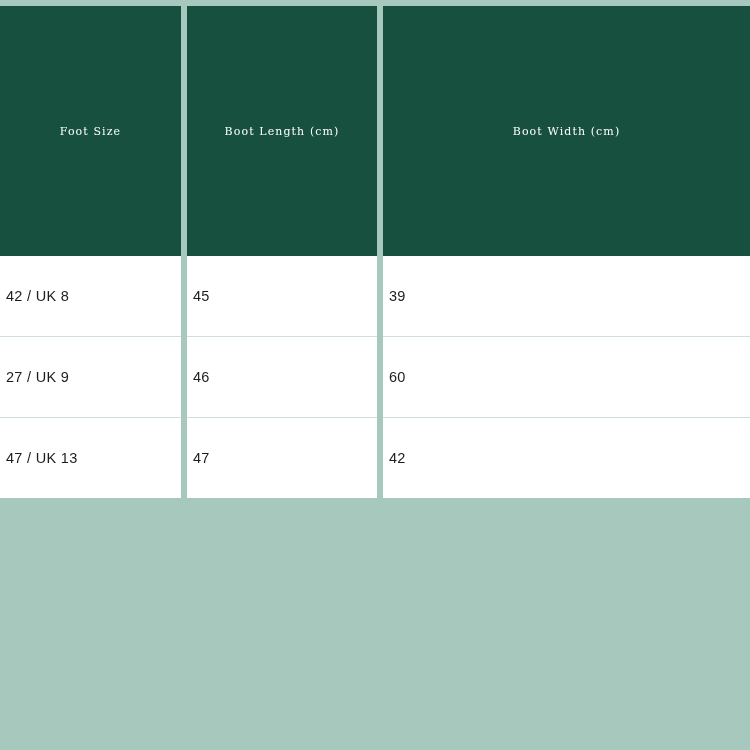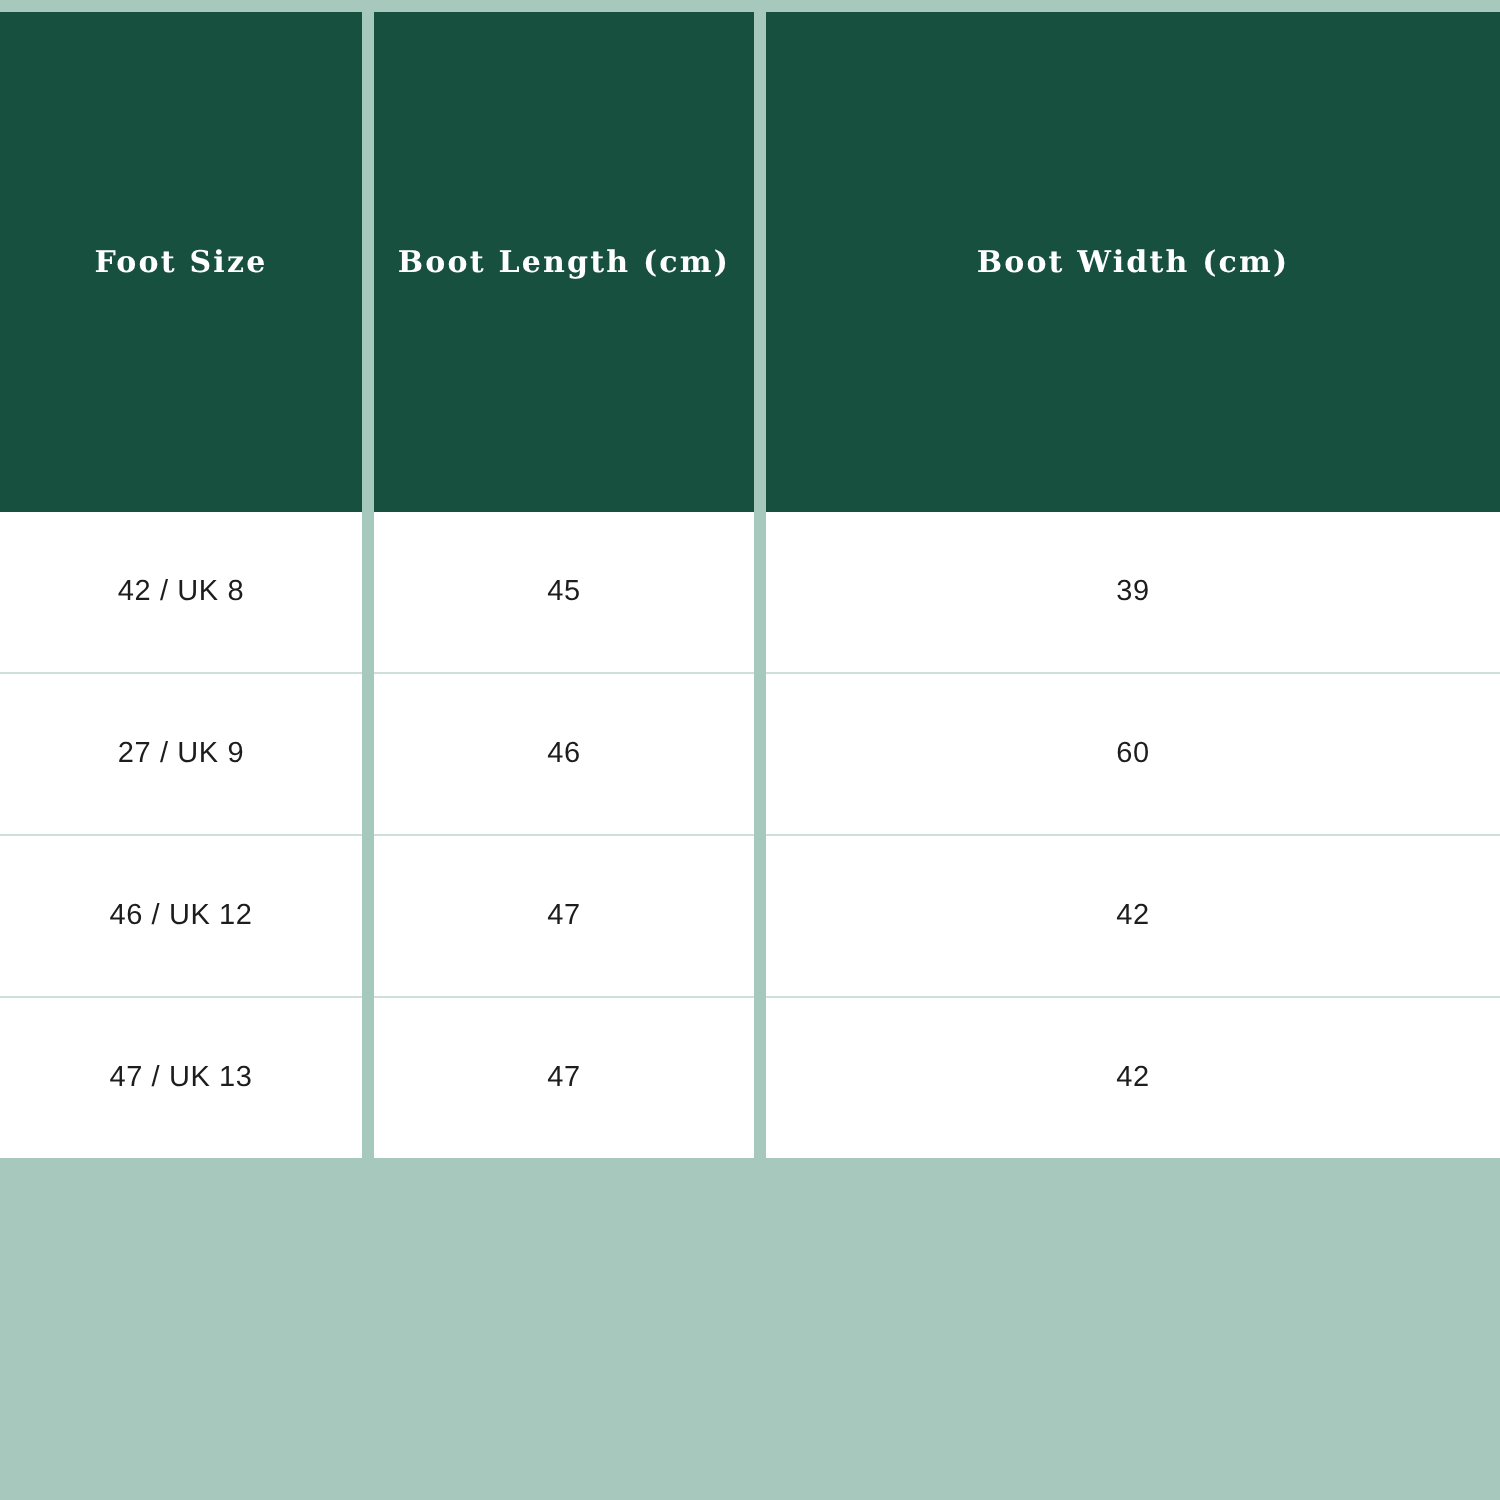--- a/index.html
+++ b/index.html
@@ -32,35 +32,34 @@
   table.size-table col.c1 { width: 196px; }
   table.size-table col.c2 { width: 370px; }
 
   thead th {
     background: #17503f;
     color: #ffffff;
     height: 250px;
     vertical-align: middle;
     text-align: center;
     font-family: "DejaVu Serif", serif;
-    font-size: 15px;
-    font-weight: bold;
+    font-size: 11px;
+    font-weight: normal;
     letter-spacing: 1.1px;
     padding: 0 6px;
     border-right: 6px solid #a7c9bd;
     border-bottom: none;
   }
   thead th:last-child {
     border-right: none;
   }
   tbody td {
     height: 80px;
     background: #ffffff;
     color: #1d1d1d;
-    text-align: center;
     vertical-align: middle;
     font-family: "Liberation Sans", sans-serif;
     font-size: 14.5px;
     letter-spacing: 0.3px;
     border-right: 6px solid #a7c9bd;
     border-bottom: 1px solid #cfe0d9;
     padding: 0 6px;
   }
   tbody td:last-child {
     border-right: none;
@@ -92,24 +91,19 @@
         <td>42 / UK 8</td>
         <td>45</td>
         <td>39</td>
       </tr>
       <tr>
         <td>27 / UK 9</td>
         <td>46</td>
         <td>60</td>
       </tr>
       <tr>
-        <td>46 / UK 12</td>
-        <td>47</td>
-        <td>42</td>
-      </tr>
-      <tr>
         <td>47 / UK 13</td>
         <td>47</td>
         <td>42</td>
       </tr>
     </tbody>
   </table>
 </div>
 
 </body></html>

